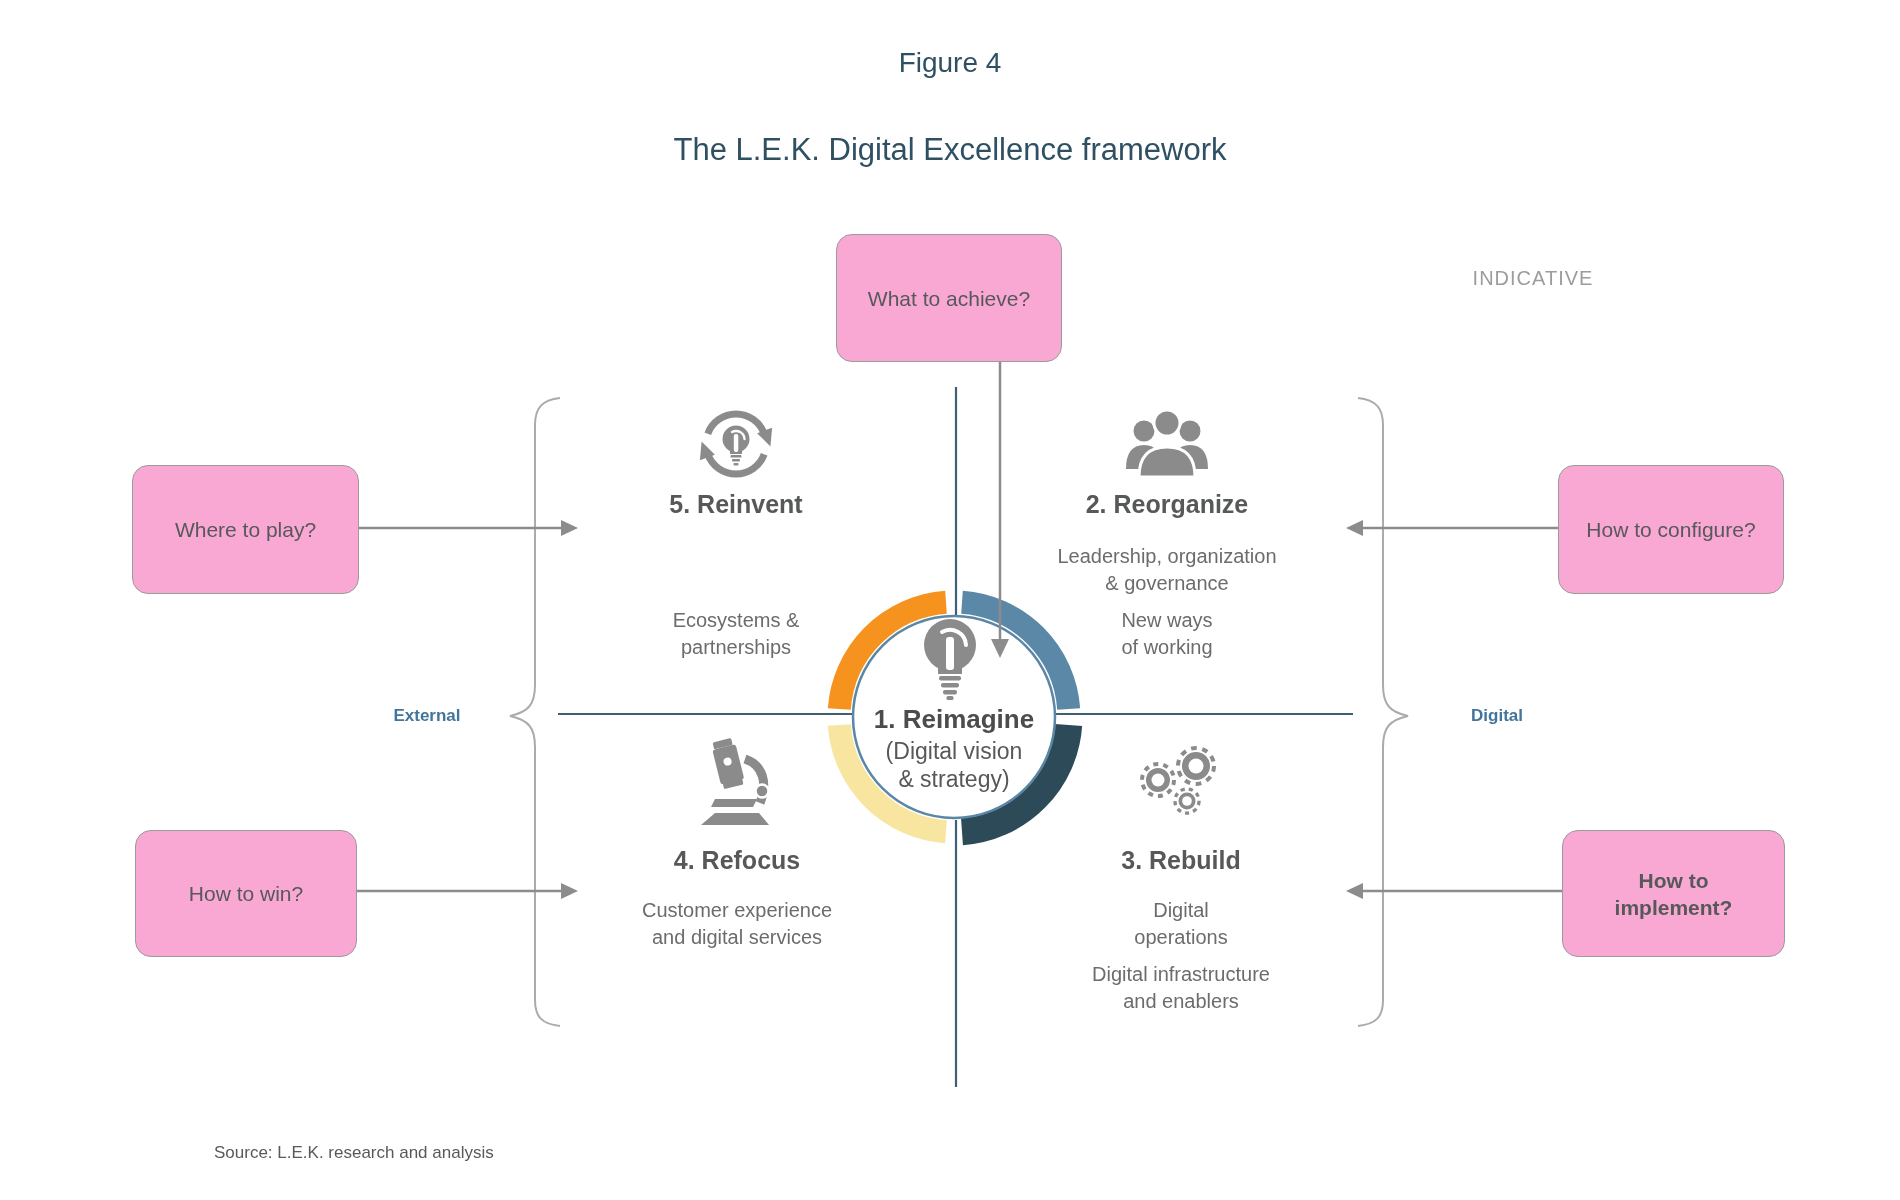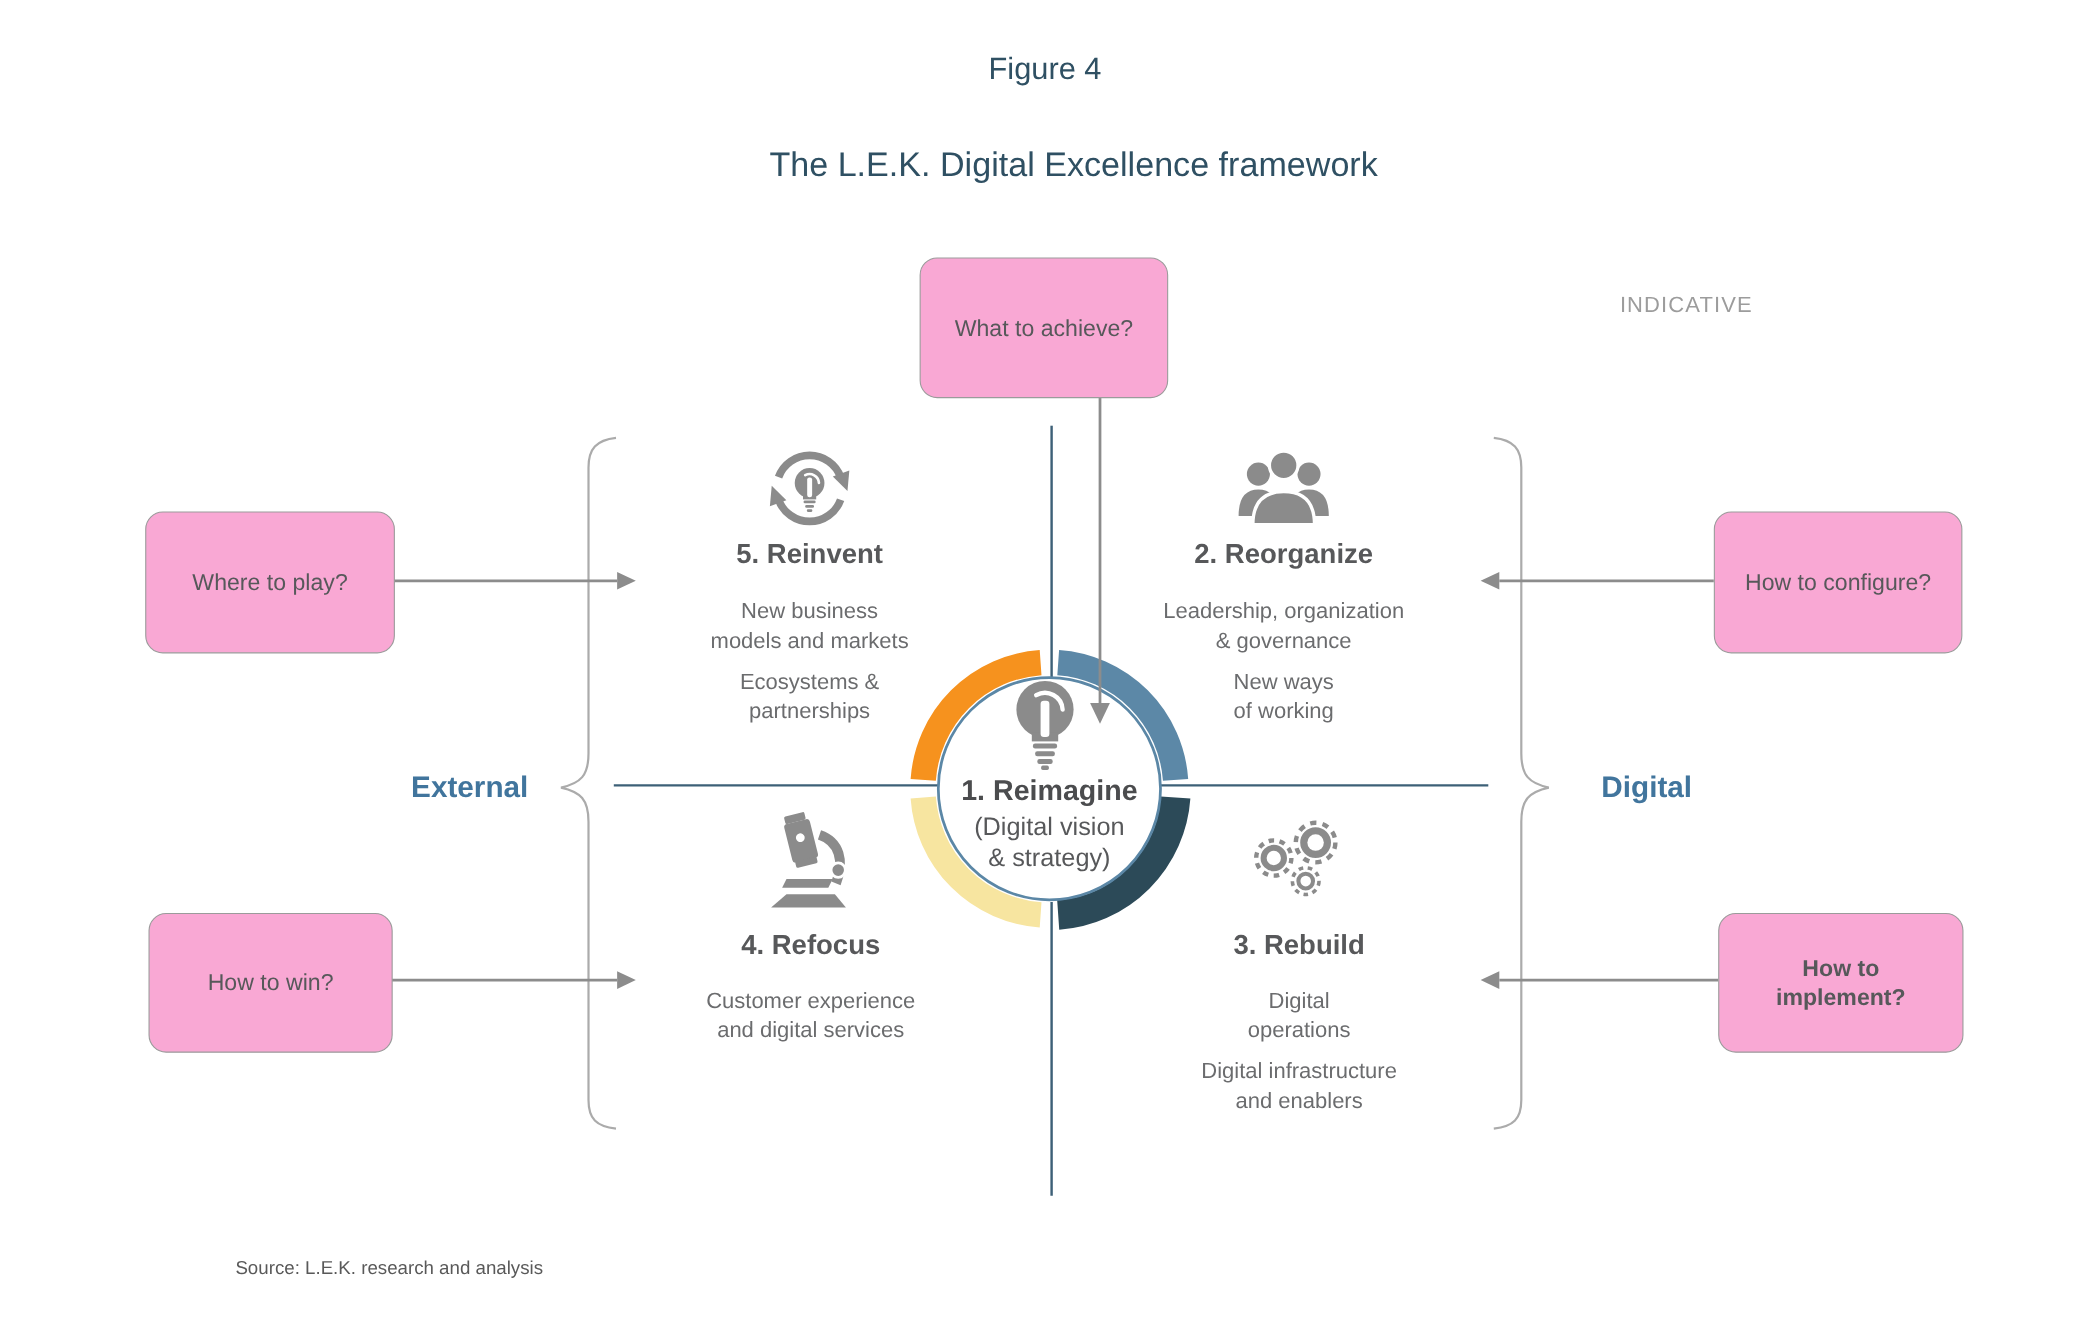--- a/index.html
+++ b/index.html
@@ -12,21 +12,21 @@
   .fig-label{font-size:28px;color:#2F5063;}
   .fig-title{font-size:31px;color:#2F5063;}
   .indicative{font-size:20px;color:#9C9C9C;letter-spacing:1px;}
   .qbox{
     position:absolute;border:1.5px solid #9B9B9B;border-radius:16px;background:#f9a8d4;
     display:flex;align-items:center;justify-content:center;
     color:#57585A;font-size:21px;text-align:center;white-space:pre-line;line-height:27px;
   }
   .qh{font-size:25px;font-weight:bold;color:#57585A;}
   .qp{font-size:20px;color:#6B6C6E;line-height:27px;}
-  .axis-label{font-size:27px;font-weight:bold;color:#41759D;}
+  .axis-label{font-size:17px;font-weight:bold;color:#41759D;}
   .center-title{font-size:26px;font-weight:bold;color:#4B4C4E;}
   .center-sub{font-size:23px;color:#57585A;line-height:28px;}
   .source{font-size:17px;color:#595959;margin-left:21px;}
   svg{position:absolute;left:0;top:0;}
 </style>
 </head>
 <body>
 
 <div class="canvas">
 
@@ -136,36 +136,34 @@
       </g>
       <g>
         <circle cx="1187" cy="801" r="11" fill="none" stroke="#8B8B8B" stroke-width="5.5" stroke-dasharray="3.8 3.8"></circle>
         <circle cx="1187" cy="801" r="9.5" fill="#8B8B8B" stroke="#ffffff" stroke-width="2"></circle>
         <circle cx="1187" cy="801" r="4.8" fill="#ffffff"></circle>
       </g>
     </g>
   </svg>
 
   <div class="abs fig-label" style="left:950px;top:63px;">Figure 4</div>
-  <div class="abs fig-title" style="left:976px;top:150px;">The L.E.K. Digital Excellence framework</div>
+  <div class="abs fig-title" style="left:950px;top:150px;">The L.E.K. Digital Excellence framework</div>
   <div class="abs indicative" style="left:1533px;top:278px;">INDICATIVE</div>
 
   <div class="qbox" style="left:836px;top:234px;width:224px;height:126px;">What to achieve?</div>
   <div class="qbox" style="left:132px;top:465px;width:225px;height:127px;">Where to play?</div>
   <div class="qbox" style="left:135px;top:830px;width:220px;height:125px;">How to win?</div>
   <div class="qbox" style="left:1558px;top:465px;width:224px;height:127px;">How to configure?</div>
   <div class="qbox" style="left:1562px;top:830px;width:221px;height:125px;font-weight:bold;">How to
 implement?</div>
 
   <div class="abs axis-label" style="left:427px;top:716px;">External</div>
   <div class="abs axis-label" style="left:1497px;top:716px;">Digital</div>
 
   <div class="abs qh" style="left:736px;top:504px;">5. Reinvent</div>
-  <div class="abs qp" style="left:736px;top:570px;">New business
-models and markets</div>
   <div class="abs qp" style="left:736px;top:634px;">Ecosystems &amp;
 partnerships</div>
 
   <div class="abs qh" style="left:1167px;top:504px;">2. Reorganize</div>
   <div class="abs qp" style="left:1167px;top:570px;">Leadership, organization
 &amp; governance</div>
   <div class="abs qp" style="left:1167px;top:634px;">New ways
 of working</div>
 
   <div class="abs qh" style="left:737px;top:860px;">4. Refocus</div>

